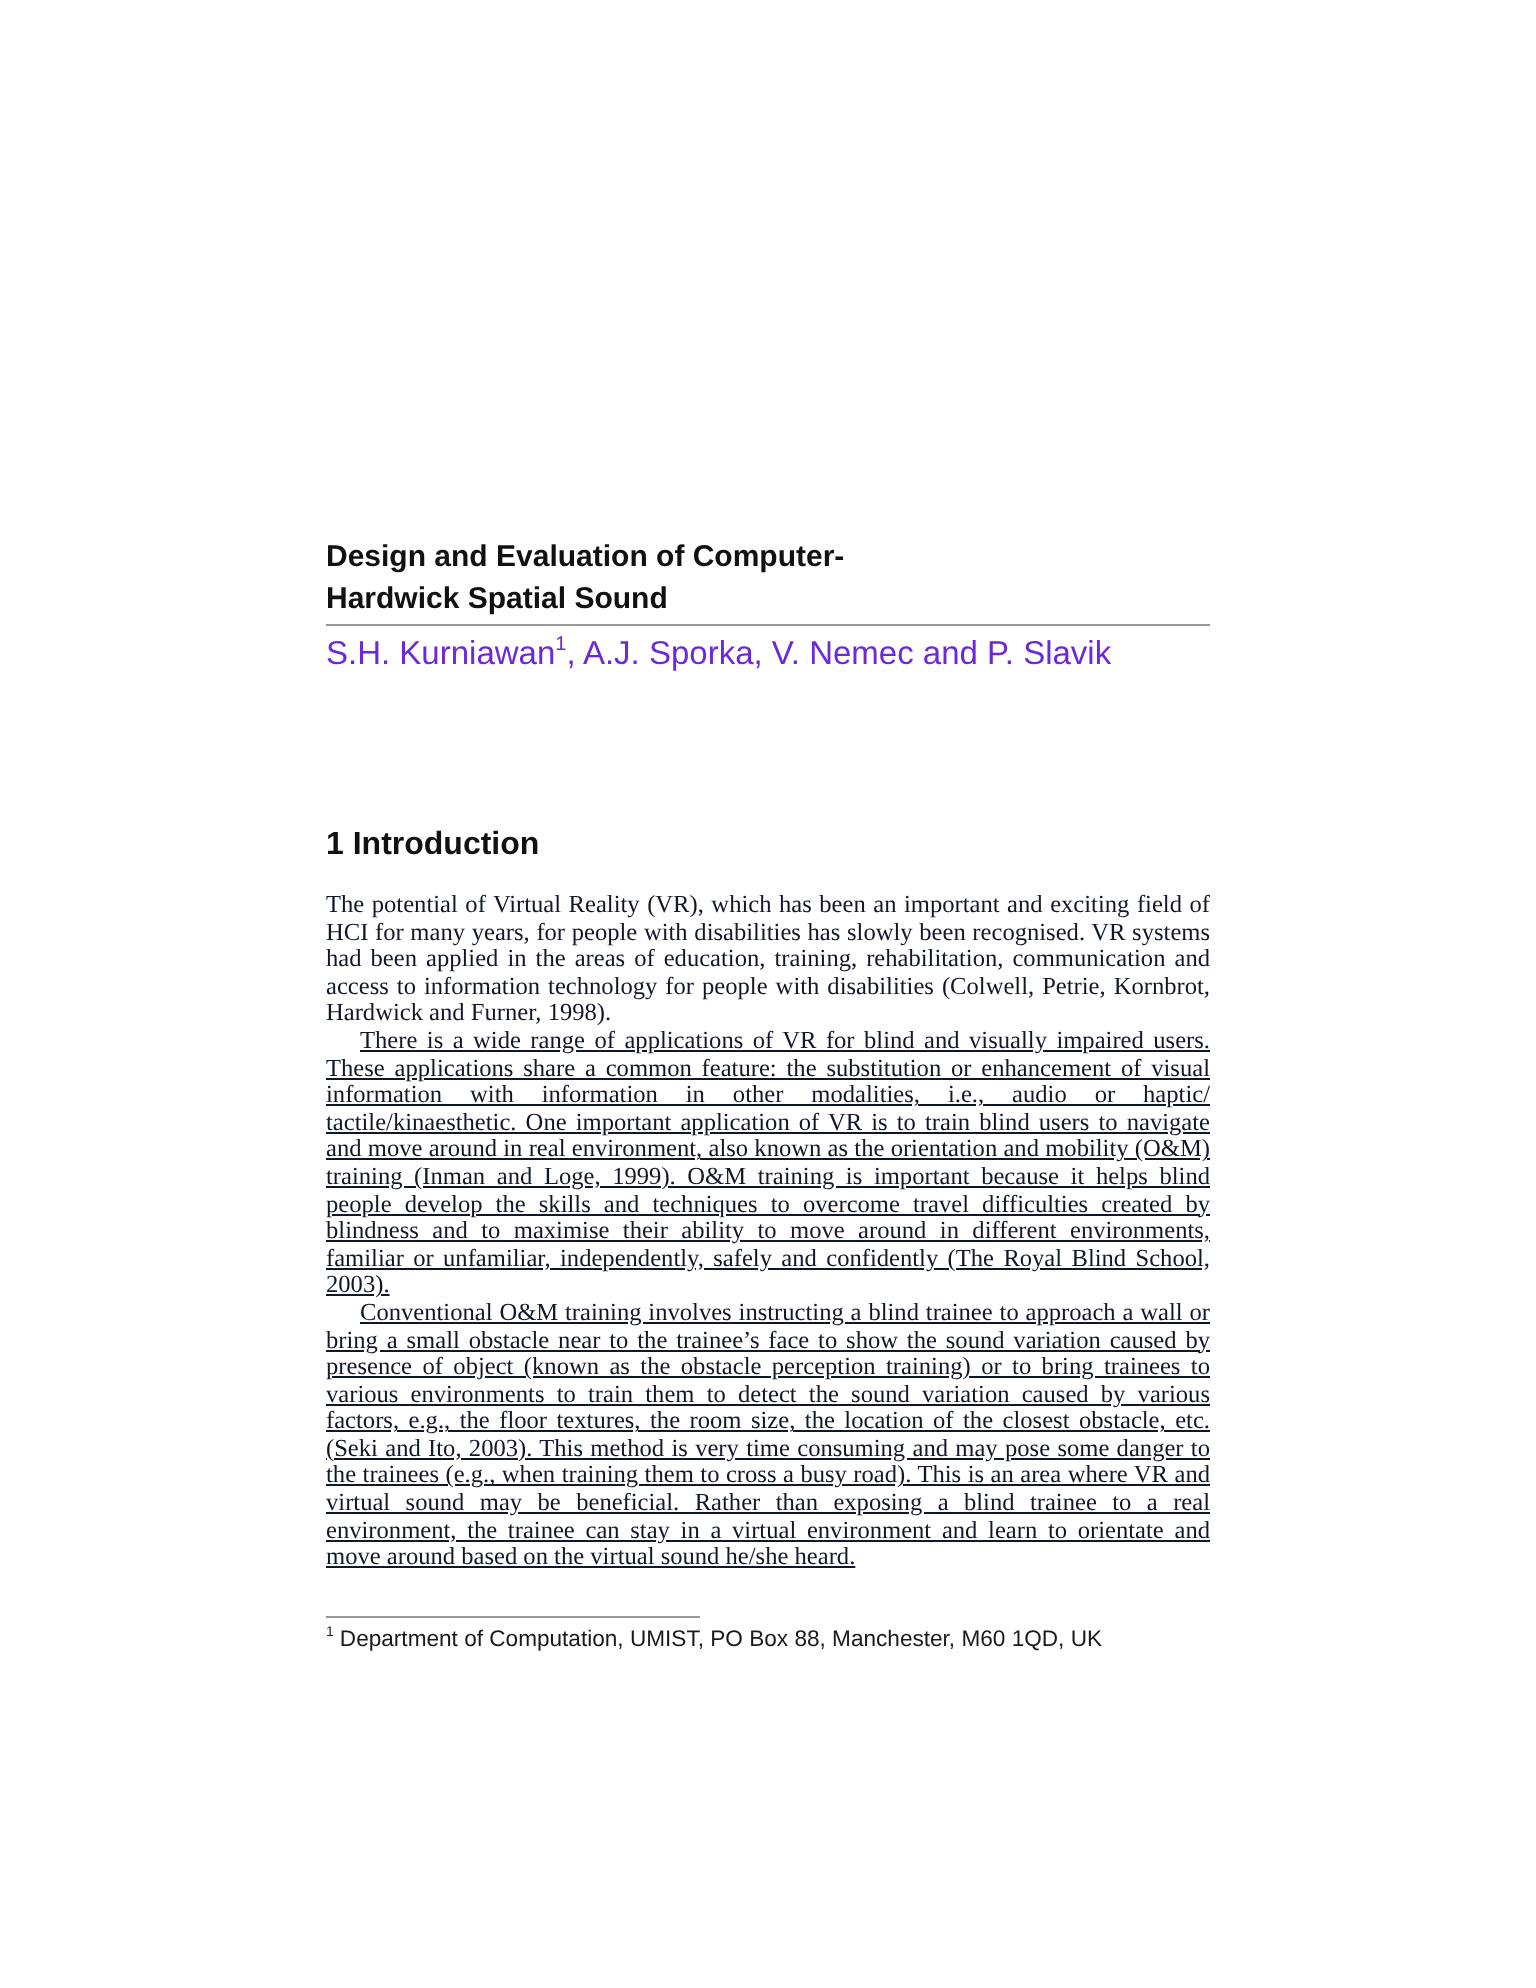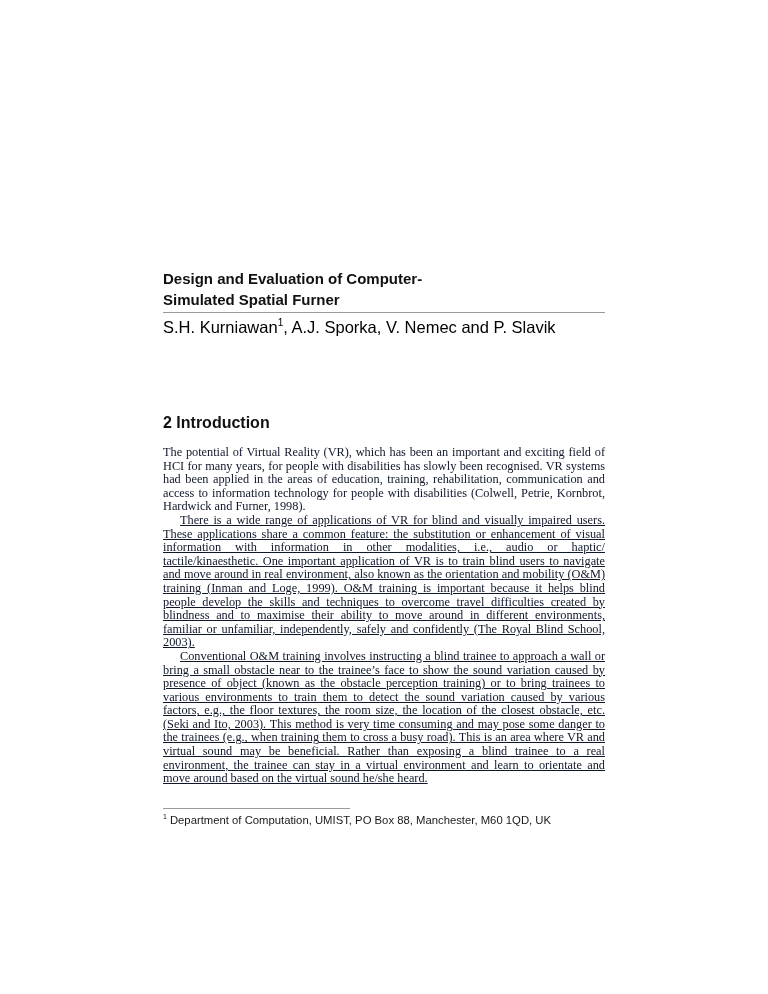--- a/index.html
+++ b/index.html
@@ -10,21 +10,21 @@
     font-family: "Liberation Sans", sans-serif; font-weight: bold;
     font-size: 15px; line-height: 21px; color: #111; margin: 0;
   }
   .title span { display: block; }
   .title-rule {
     position: absolute; top: 312px; left: 0; width: 442px; height: 0;
     border-top: 1.5px solid #9a9a9a;
   }
   .authors {
     position: absolute; top: 317px; left: 0; width: 442px;
-    font-family: "Liberation Sans", sans-serif; font-size: 16.5px; line-height: 20px; color: #000000;
+    font-family: "Liberation Sans", sans-serif; font-size: 16.5px; line-height: 20px; color: #6d28d9;
     white-space: nowrap;
   }
   .authors sup { font-size: 10px; vertical-align: 7px; line-height: 0; }
   .section-heading {
     position: absolute; top: 413px; left: 0; width: 442px;
     font-family: "Liberation Sans", sans-serif; font-weight: bold; font-size: 16px; line-height: 20px;
     margin: 0; color: #111;
   }
   .body {
     position: absolute; top: 446px; left: 0; width: 442px;
@@ -43,28 +43,28 @@
     white-space: nowrap;
   }
   .footnote sup { font-size: 7px; vertical-align: 5px; line-height: 0; margin-right: 3px; }
 </style>
 </head>
 <body>
 
 <div class="page">
   <h1 class="title">
     <span>Design and Evaluation of Computer-</span>
-    <span>Simulated Spatial Furner</span>
+    <span>Hardwick Spatial Sound</span>
   </h1>
   <div class="title-rule"></div>
   <div class="authors">
     <span>S.H. Kurniawan</span><sup>1</sup><span>, A.J. Sporka, V. Nemec and P. Slavik</span>
   </div>
 
-  <h2 class="section-heading">2 Introduction</h2>
+  <h2 class="section-heading">1 Introduction</h2>
 
   <div class="body">
     <p>The potential of Virtual Reality (VR), which has been an important and exciting field of HCI for many years, for people with disabilities has slowly been recognised. VR systems had been applied in the areas of education, training, rehabilitation, communication and access to information technology for people with disabilities (Colwell, Petrie, Kornbrot, Hardwick and Furner, 1998).</p>
     <p>There is a wide range of applications of VR for blind and visually impaired users. These applications share a common feature: the substitution or enhancement of visual information with information in other modalities, i.e., audio or haptic/ tactile/kinaesthetic. One important application of VR is to train blind users to navigate and move around in real environment, also known as the orientation and mobility (O&amp;M) training (Inman and Loge, 1999). O&amp;M training is important because it helps blind people develop the skills and techniques to overcome travel difficulties created by blindness and to maximise their ability to move around in different environments, familiar or unfamiliar, independently, safely and confidently (The Royal Blind School, 2003).</p>
     <p>Conventional O&amp;M training involves instructing a blind trainee to approach a wall or bring a small obstacle near to the trainee’s face to show the sound variation caused by presence of object (known as the obstacle perception training) or to bring trainees to various environments to train them to detect the sound variation caused by various factors, e.g., the floor textures, the room size, the location of the closest obstacle, etc. (Seki and Ito, 2003). This method is very time consuming and may pose some danger to the trainees (e.g., when training them to cross a busy road). This is an area where VR and virtual sound may be beneficial. Rather than exposing a blind trainee to a real environment, the trainee can stay in a virtual environment and learn to orientate and move around based on the virtual sound he/she heard.</p>
   </div>
 
   <div class="footnote-rule"></div>
   <div class="footnote">
     <sup>1</sup><span>Department of Computation, UMIST, PO Box 88, Manchester,  M60 1QD, UK</span>

